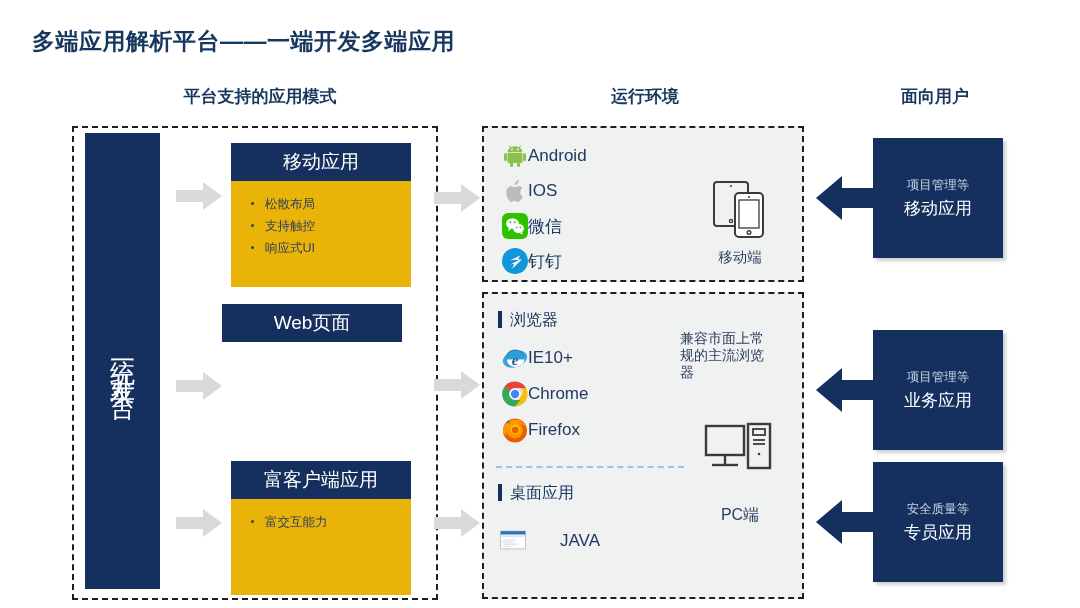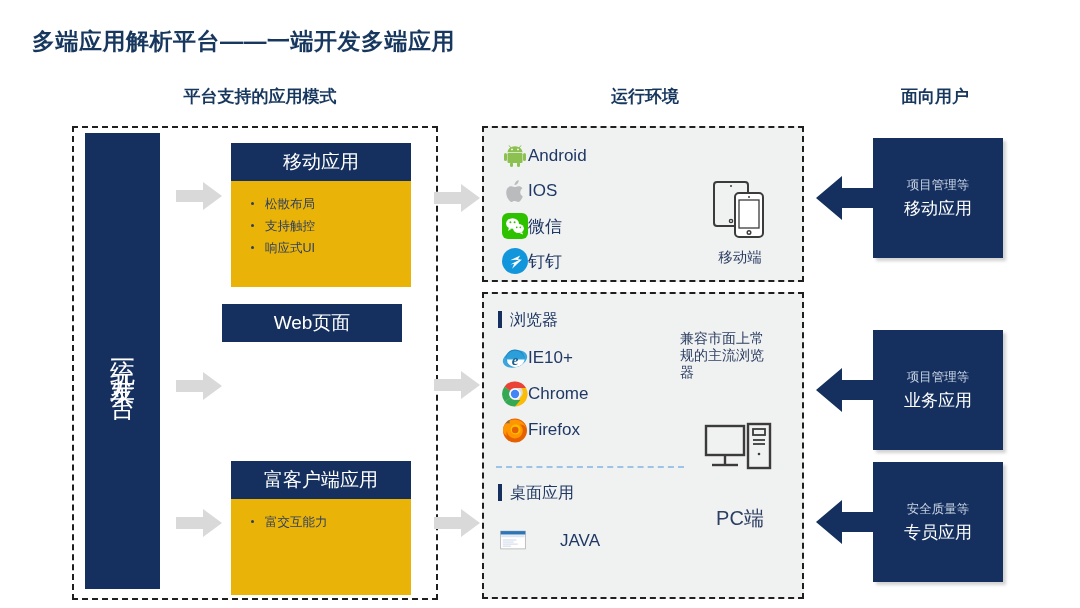--- a/index.html
+++ b/index.html
@@ -340,21 +340,21 @@
       <rect x="4" y="6" width="38" height="29" fill="none" stroke="#3b3b3b" stroke-width="2.4"></rect>
       <line x1="23" y1="35" x2="23" y2="45" stroke="#3b3b3b" stroke-width="2.4"></line>
       <line x1="10" y1="45" x2="36" y2="45" stroke="#3b3b3b" stroke-width="2.4"></line>
       <rect x="46" y="4" width="22" height="44" fill="none" stroke="#3b3b3b" stroke-width="2.4"></rect>
       <rect x="51" y="9" width="12" height="6" fill="none" stroke="#3b3b3b" stroke-width="1.8"></rect>
       <line x1="51" y1="20" x2="63" y2="20" stroke="#3b3b3b" stroke-width="1.8"></line>
       <line x1="51" y1="24" x2="63" y2="24" stroke="#3b3b3b" stroke-width="1.8"></line>
       <circle cx="57" cy="34" r="1.3" fill="#3b3b3b"></circle>
     </svg>
   </div>
-  <div class="dev-label" style="left:700px;top:505px;width:80px;font-size:20px;">PC端</div>
+  <div class="dev-label" style="left:700px;top:505px;width:80px;font-size:16px;">PC端</div>
 
   <div class="inner-divider"></div>
 
   <div class="sect-title" style="left:498px;top:483px;">桌面应用</div>
 
   <div class="env-row" style="left:500px;top:527px;gap:22px;">
     <span class="ico" style="width:38px;flex:0 0 38px;height:28px;">
       <svg viewBox="0 0 38 28" width="38" height="28">
         <rect x="1" y="1" width="36" height="26" fill="#ffffff" stroke="#a6a6a6" stroke-width="1"></rect>
         <rect x="1" y="1" width="36" height="5" fill="#2e75b6"></rect>

